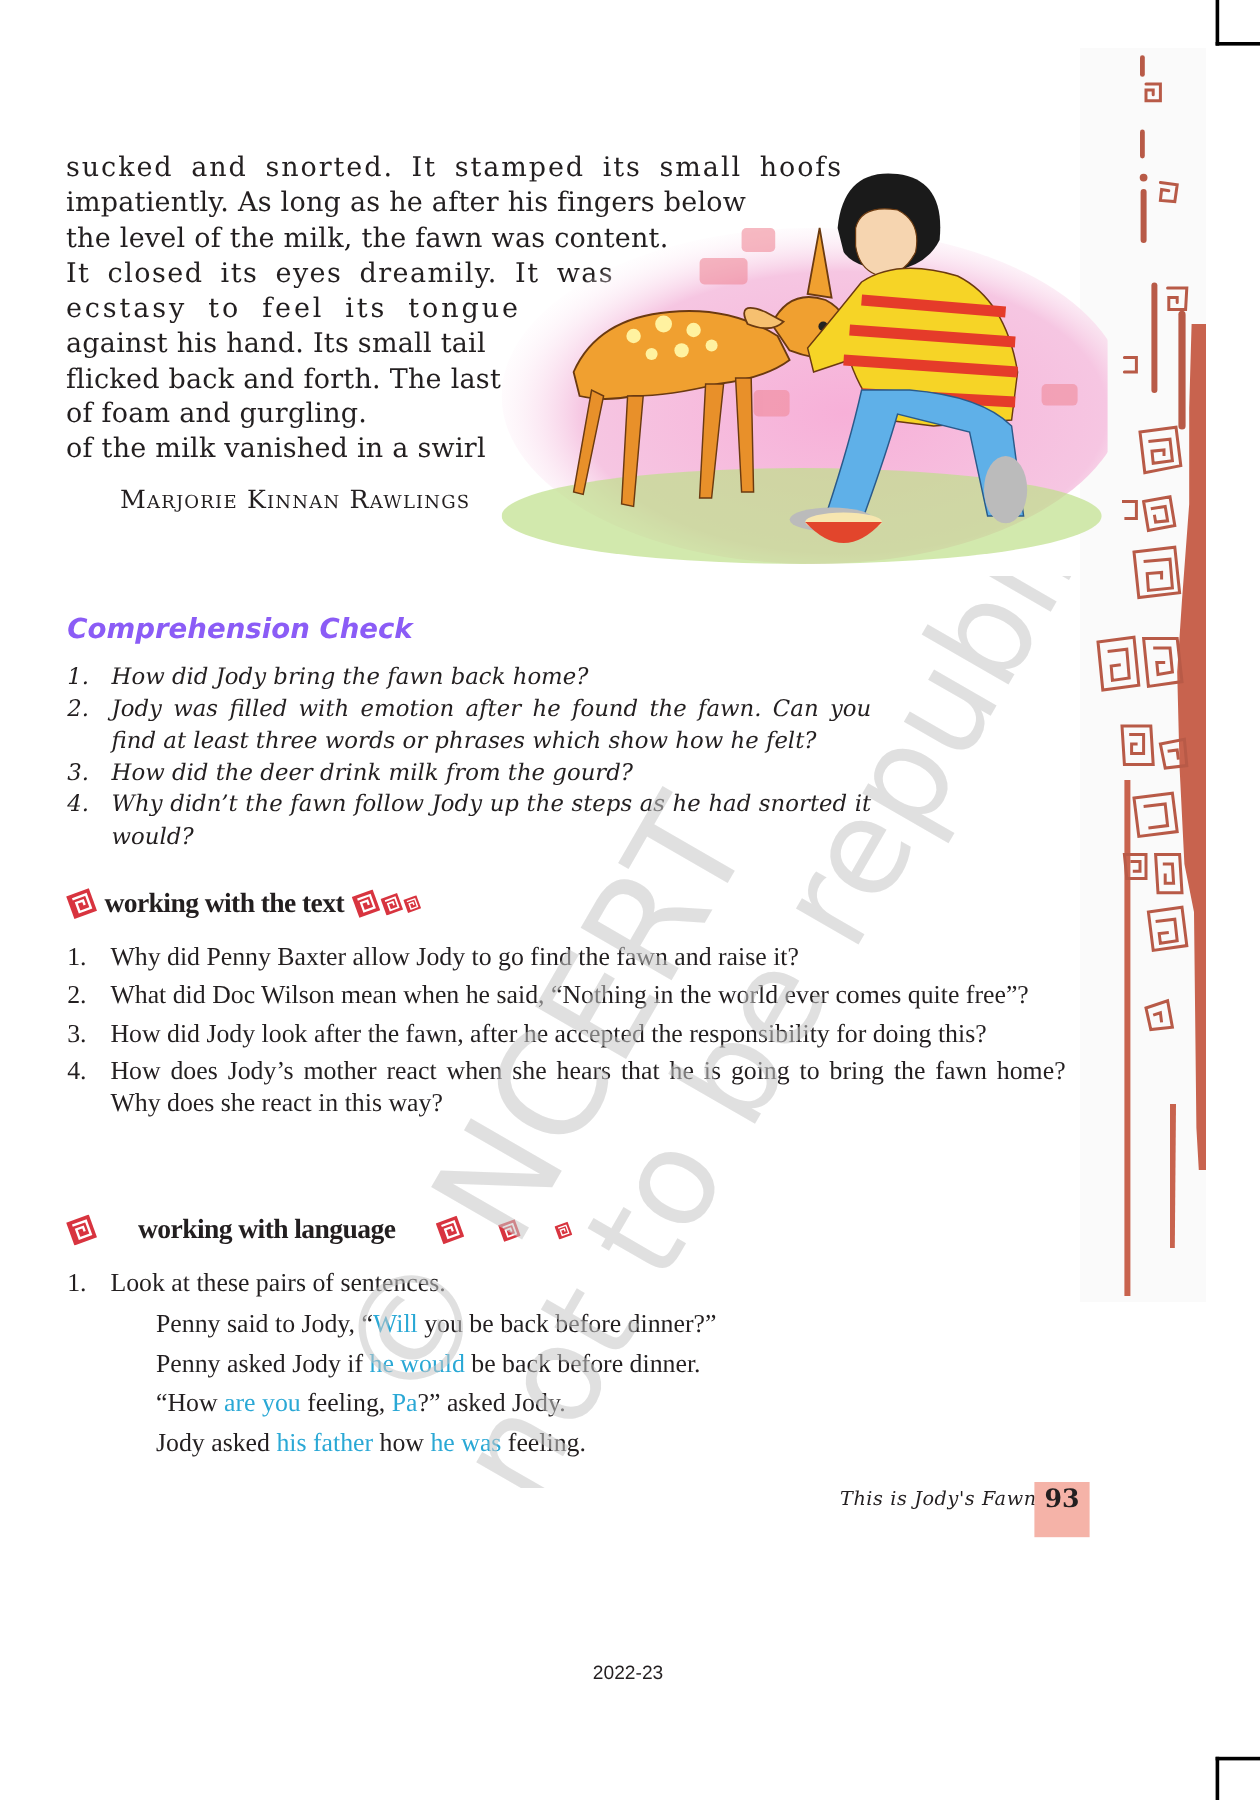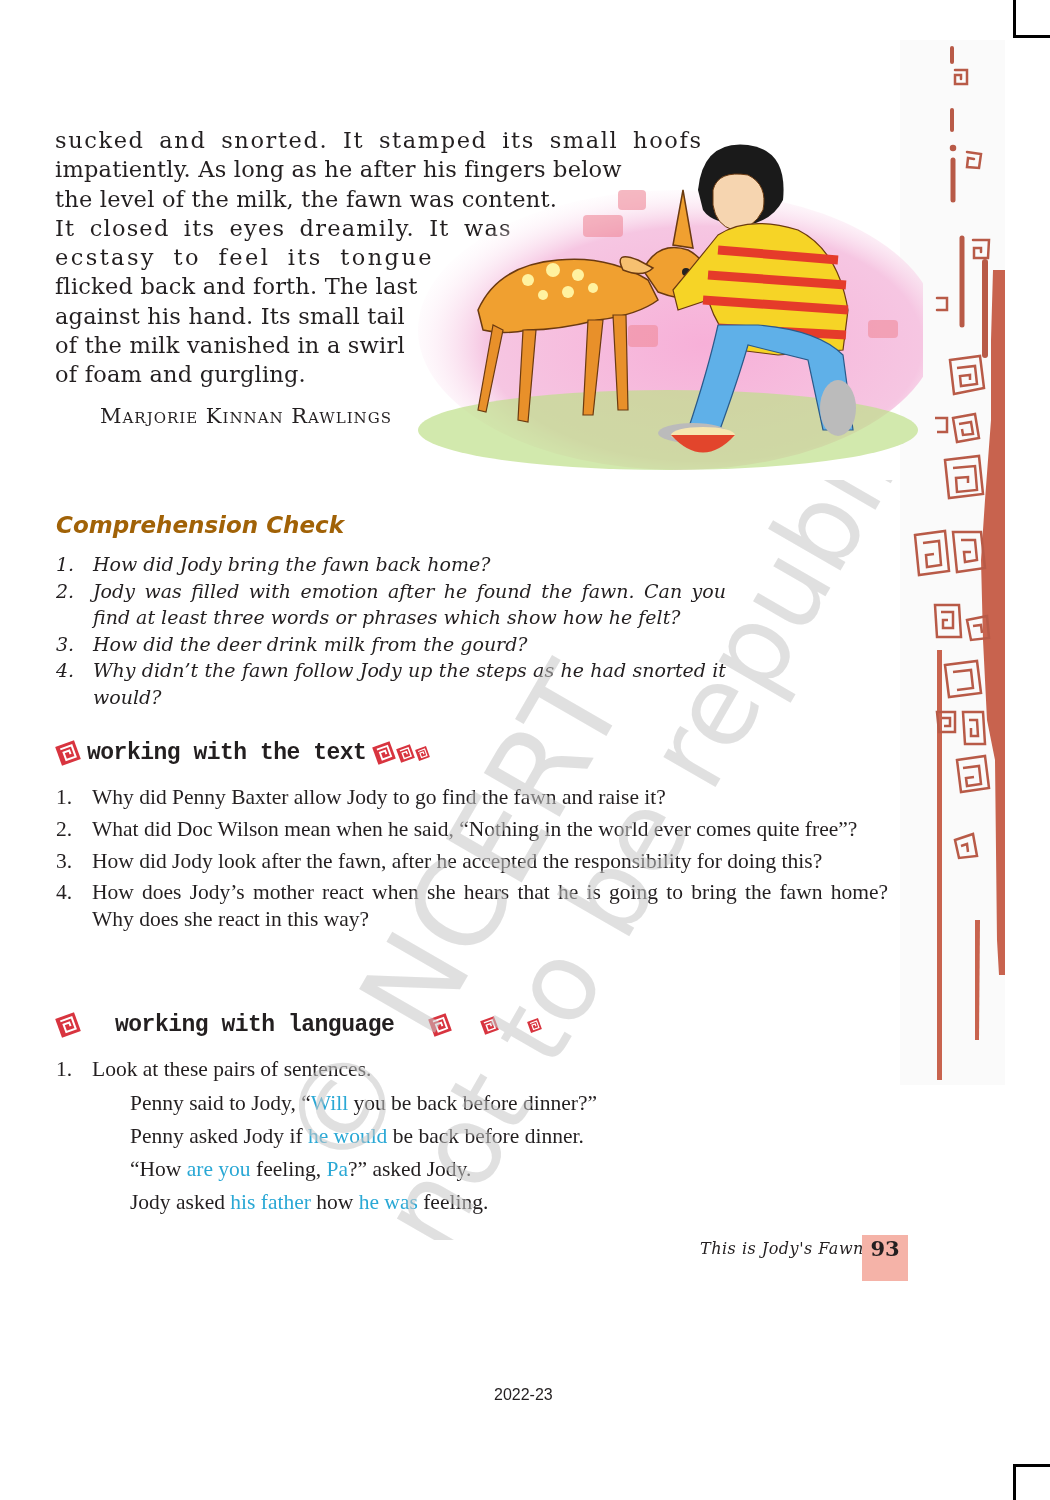--- a/index.html
+++ b/index.html
@@ -20,28 +20,28 @@
 
   
   .story { left:55px; top:126px; font-size:22.5px; line-height:29.3px; letter-spacing:0.2px; }
   .story .line { display:block; white-space:nowrap; }
   .author { left:100px; top:404px; font-size:21px; letter-spacing:1px; font-variant:small-caps; }
 
   
   .illustration { left:418px; top:130px; width:505px; height:345px; }
 
   
-  .cc-heading { left:56px; top:512px; font-family:"DejaVu Sans", sans-serif; font-style:italic; font-weight:bold; font-size:23px; color:#a16207; }
+  .cc-heading { left:56px; top:512px; font-family:"DejaVu Sans", sans-serif; font-style:italic; font-weight:bold; font-size:23px; color:#8b5cf6; }
 
   .q-list { left:56px; width:670px; font-style:italic; font-size:19px; line-height:26.6px; }
   .q-item { display:flex; }
   .q-num { width:37px; flex:0 0 37px; }
   .q-text { flex:1; text-align:justify; }
 
-  .section-heading { display:flex; align-items:center; font-family:Liberation Mono, monospace; font-weight:bold; font-size:23px; color:#231f20; letter-spacing:-0.5px; }
+  .section-heading { display:flex; align-items:center; font-family:Liberation Serif, serif; font-weight:bold; font-size:23px; color:#231f20; letter-spacing:-0.5px; }
   .section-heading .swirl { display:inline-block; }
 
   .wt-list { left:56px; width:832px; font-family:"Liberation Serif", serif; font-size:21.5px; line-height:26.8px; }
   .wt-item { display:flex; margin-bottom:5px; }
   .wt-num { width:36px; flex:0 0 36px; }
   .wt-text { flex:1; text-align:justify; }
 
   .lang-list { left:56px; width:832px; font-family:"Liberation Serif", serif; font-size:21.5px; }
   .lang-item { display:flex; }
   .lang-num { width:36px; flex:0 0 36px; }
@@ -99,24 +99,24 @@
     <path d="M50 800 l18 -6 l4 22 l-18 2 z M56 806 l6 -2 l1 8"></path>
   </g>
 </svg>
 
 <div class="abs story">
   <span class="line" style="width:620px;letter-spacing:1.6px;word-spacing:6px;">sucked and snorted. It stamped its small hoofs</span>
   <span class="line">impatiently. As long as he after his fingers below</span>
   <span class="line">the level of the milk, the fawn was content.</span>
   <span class="line" style="letter-spacing:1.2px;word-spacing:6px;">It closed its eyes dreamily. It was</span>
   <span class="line" style="letter-spacing:2.4px;word-spacing:8px;">ecstasy to feel its tongue</span>
+  <span class="line">against his hand. Its small tail</span>
   <span class="line">flicked back and forth. The last</span>
-  <span class="line">against his hand. Its small tail</span>
+  <span class="line">of foam and gurgling.</span>
   <span class="line">of the milk vanished in a swirl</span>
-  <span class="line">of foam and gurgling.</span>
 </div>
 <div class="abs author">Marjorie Kinnan Rawlings</div>
 
 <svg class="abs illustration" viewBox="0 0 505 345">
   <defs>
     <radialGradient id="bg" cx="55%" cy="55%" r="60%">
       <stop offset="0%" stop-color="#f7b0d8"></stop>
       <stop offset="70%" stop-color="#f6c6e2"></stop>
       <stop offset="100%" stop-color="#ffffff" stop-opacity="0"></stop>
     </radialGradient>

